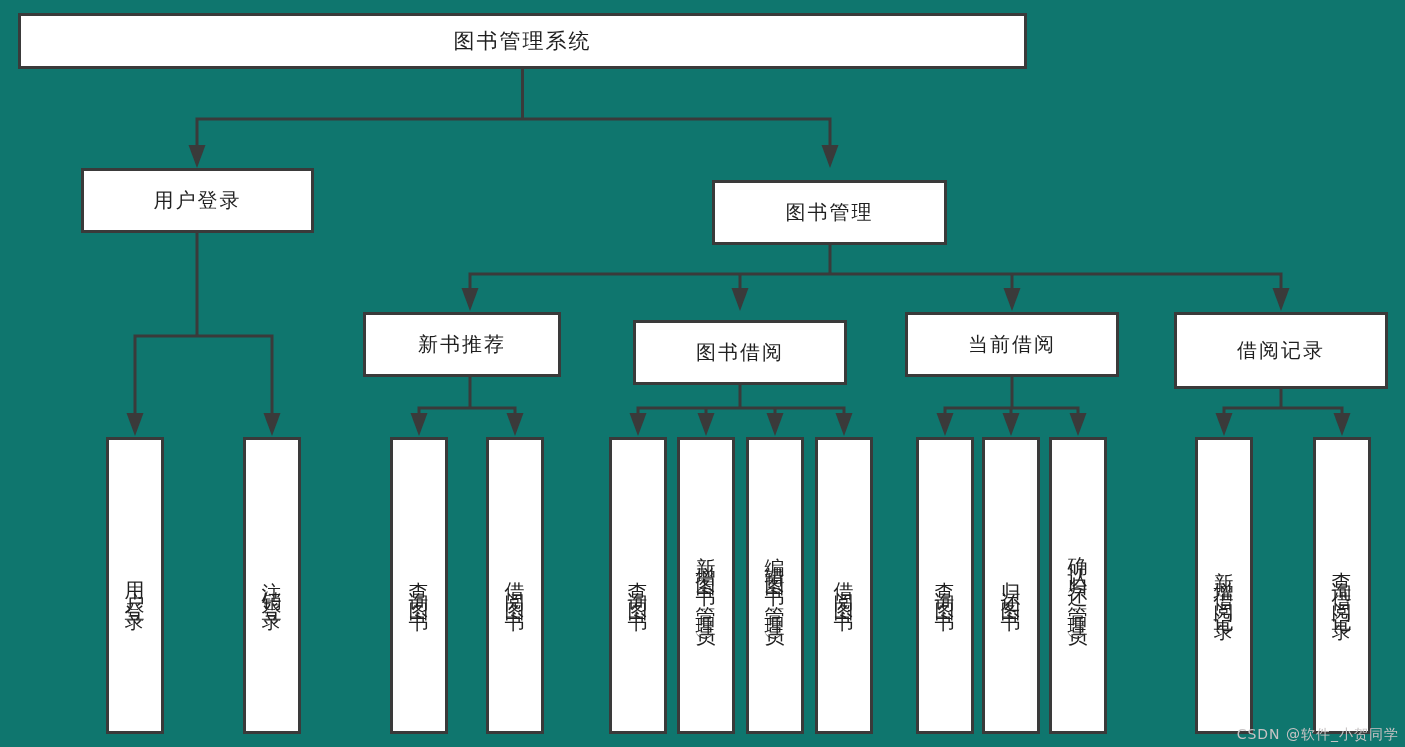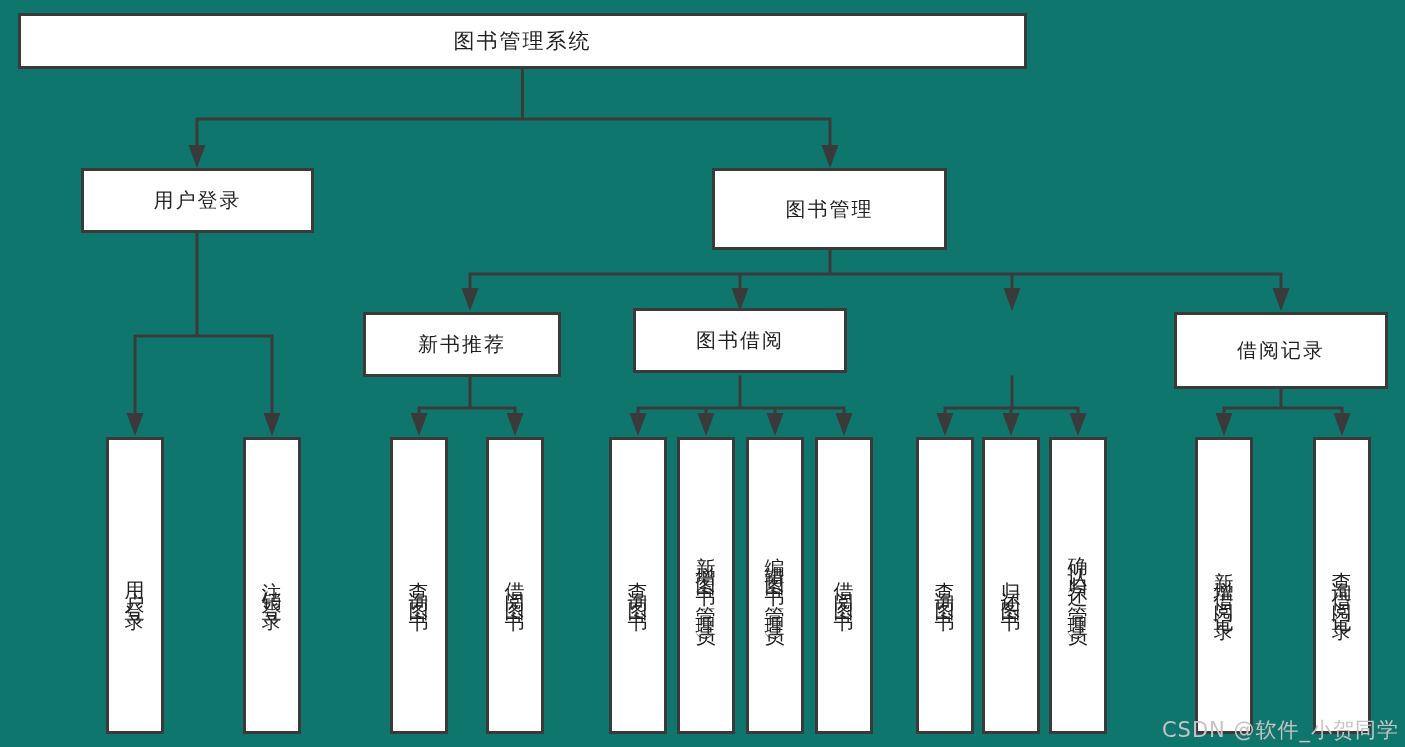--- a/index.html
+++ b/index.html
@@ -14,21 +14,21 @@
     color:#1f1f1f;
   }
   .node.h span{font-size:20px;letter-spacing:2px;white-space:nowrap;}
   .node.root span{font-size:21px;}
   .node.v span{
     writing-mode:vertical-rl;text-orientation:mixed;
     font-size:20px;letter-spacing:10px;line-height:1;white-space:nowrap;
   }
   .watermark{
     position:absolute;right:6px;bottom:3px;z-index:3;
-    font-size:21px;color:#c7c3c4;letter-spacing:1px;white-space:nowrap;
+    font-size:14px;color:#c7c3c4;letter-spacing:1px;white-space:nowrap;
   }
 </style>
 </head>
 <body>
 
 <div class="canvas">
 
   <svg class="wires" width="1405" height="747" viewBox="0 0 1405 747" fill="#3a3a3a" stroke="#3a3a3a" stroke-width="3" stroke-linecap="square">
     <g>
       <path fill="none" d="M522.5 66 V119 M197 119 H830 M197 119 V150 M830 119 V150"></path>
@@ -72,29 +72,32 @@
     </g>
   </svg>
 
   <div class="node h root" style="left:18px;top:13px;width:1009px;height:56px">
     <span>图书管理系统</span>
   </div>
 
   <div class="node h" style="left:81px;top:168px;width:233px;height:65px">
     <span>用户登录</span>
   </div>
-  <div class="node h" style="left:712px;top:168px;width:235px;height:82px">
+  <div class="node h" style="left:712px;top:180px;width:235px;height:65px">
     <span>图书管理</span>
   </div>
 
   <div class="node h" style="left:363px;top:312px;width:198px;height:65px">
     <span>新书推荐</span>
   </div>
-  <div class="node h" style="left:633px;top:308px;width:214px;height:65px">
+  <div class="node h" style="left:633px;top:320px;width:214px;height:65px">
     <span>图书借阅</span>
+  </div>
+  <div class="node h" style="left:905px;top:312px;width:214px;height:65px">
+    <span>当前借阅</span>
   </div>
   <div class="node h" style="left:1174px;top:312px;width:214px;height:77px">
     <span>借阅记录</span>
   </div>
 
   <div class="node v" style="left:106px;top:437px;width:58px;height:297px">
     <span>用户登录</span>
   </div>
   <div class="node v" style="left:243px;top:437px;width:58px;height:297px">
     <span>注销登录</span>

